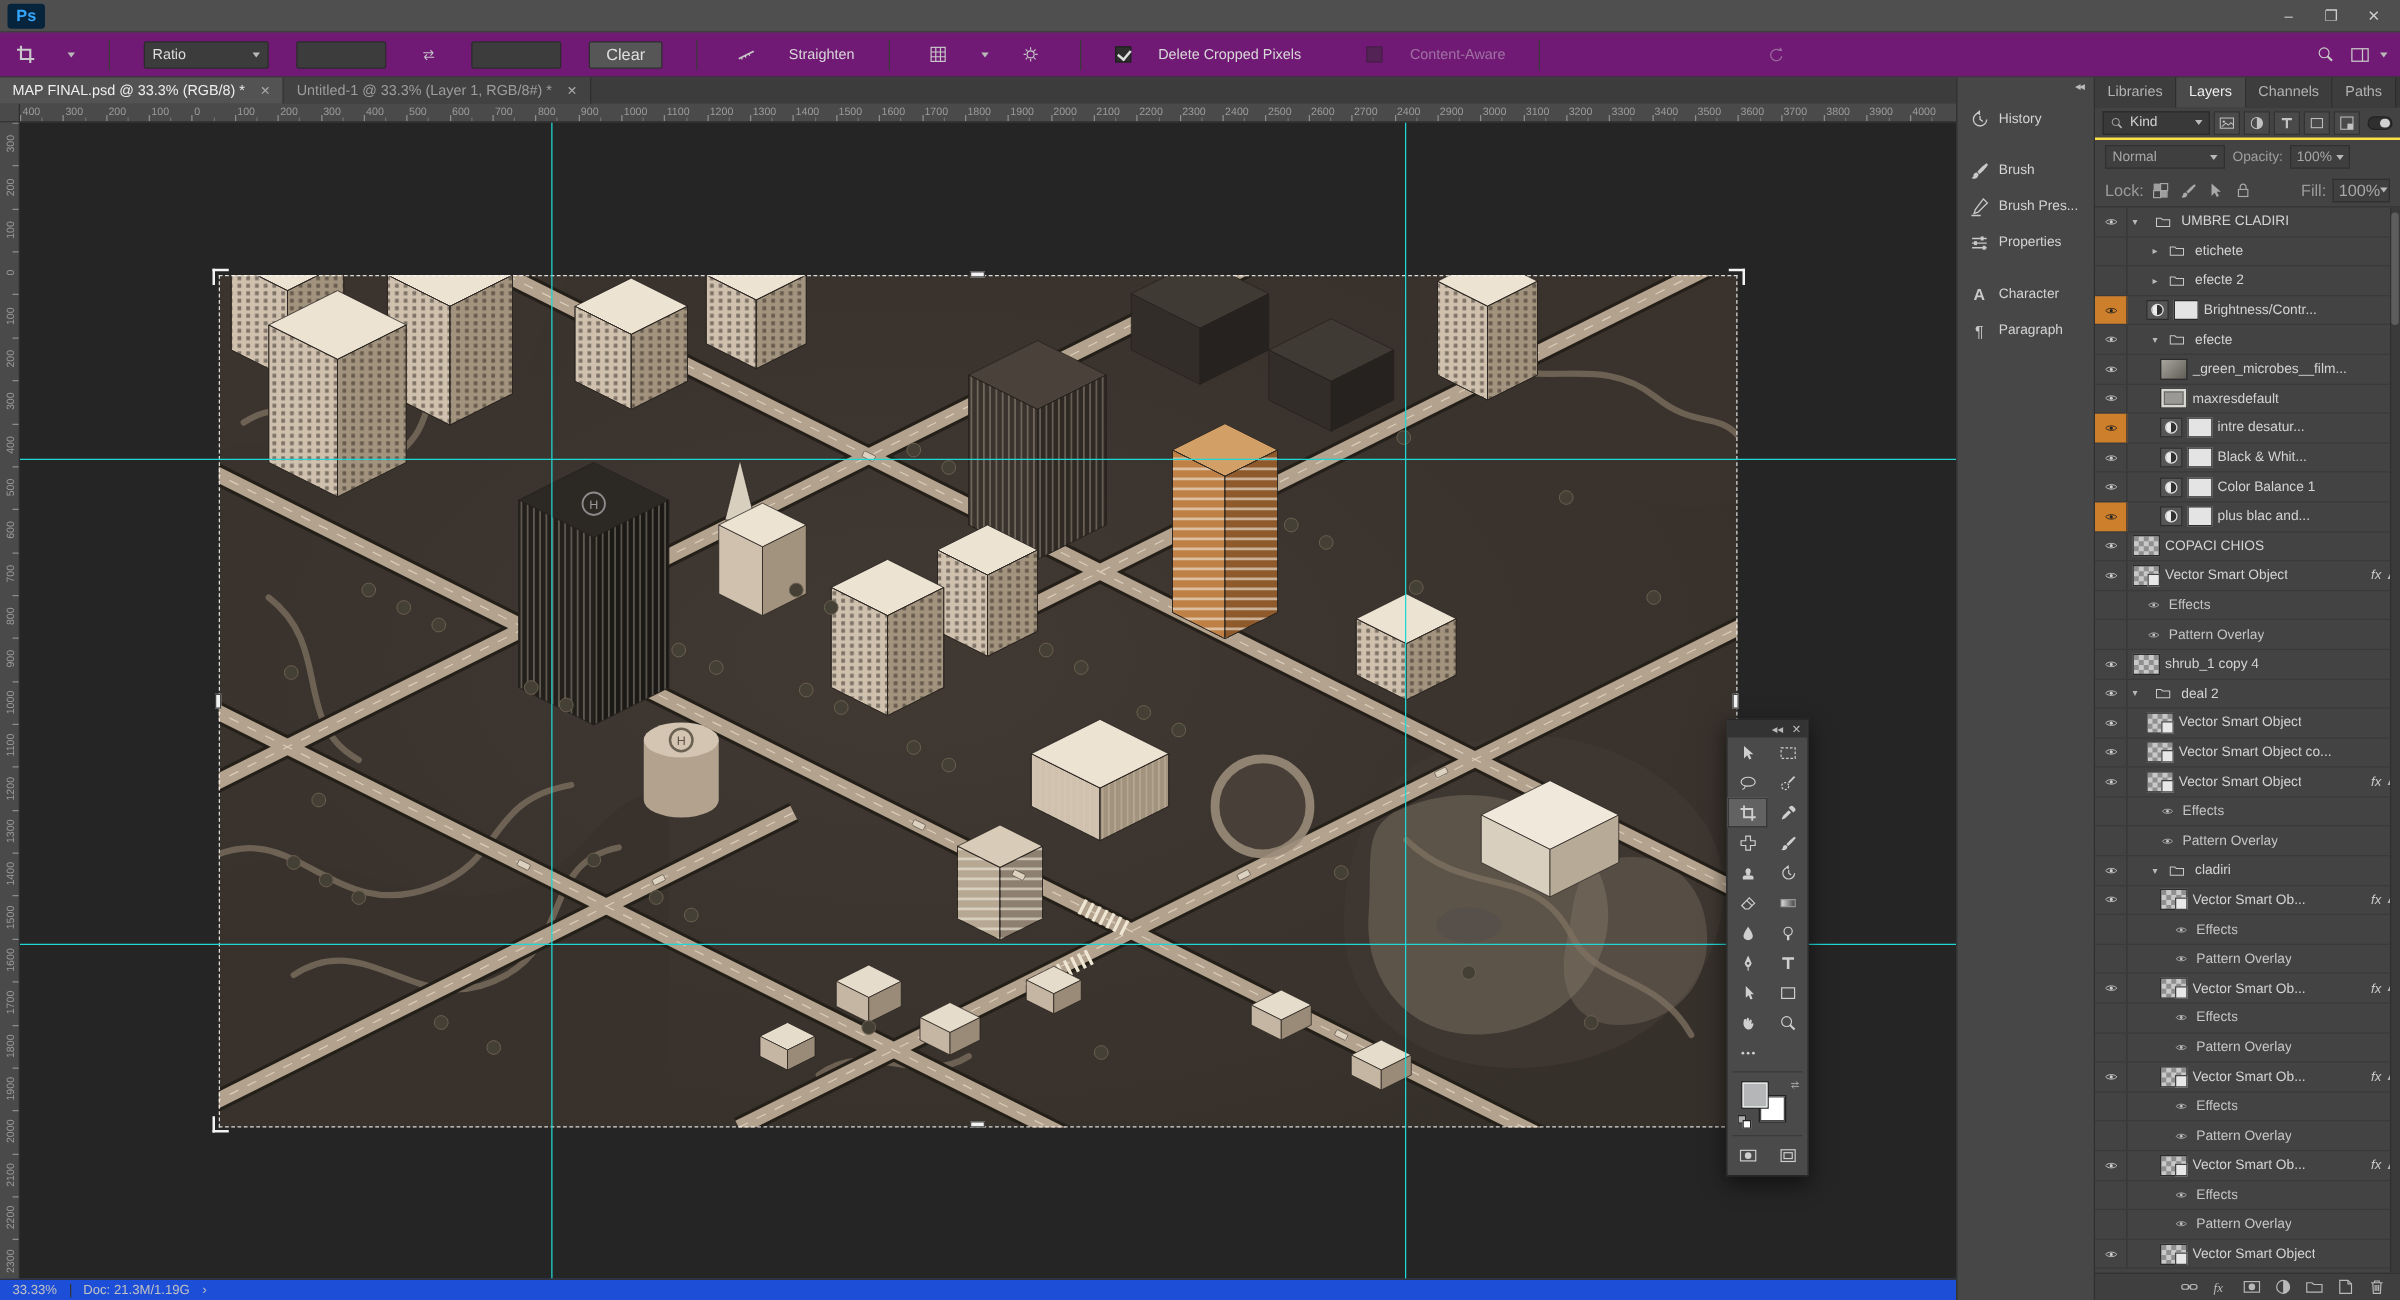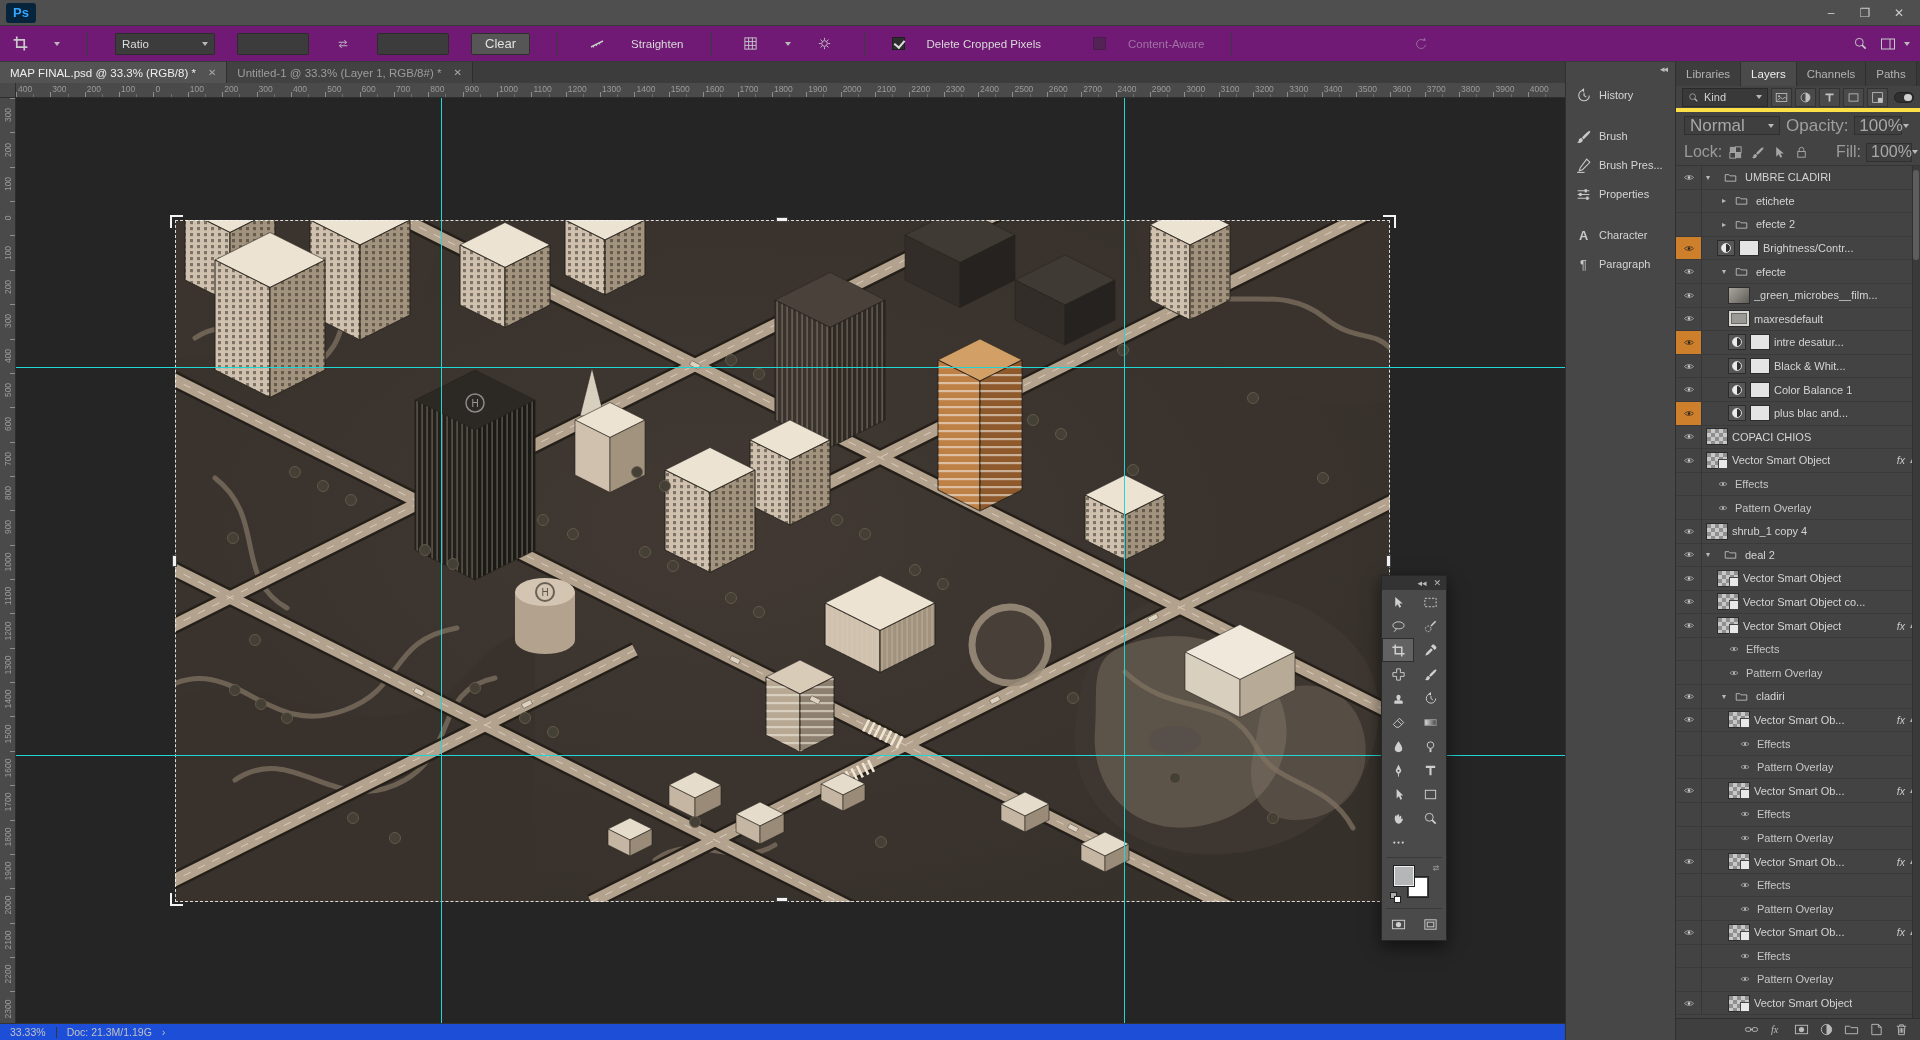--- a/index.html
+++ b/index.html
@@ -91,31 +91,31 @@
   .side-btn { display:flex; align-items:center; gap:7px; height:24px; padding:0 9px; margin-top:5px; color:#d4d4d4; font-size:11px; white-space:nowrap; }
   .side-btn.is-gap { margin-top:17px; }
   .side-btn .sicon { width:17px; height:17px; color:#c9c9c9; flex:none; }
 
   
   #dock { position:absolute; left:1675px; top:62px; width:245px; height:978px; background:#434343; border-left:1px solid #303030; display:flex; flex-direction:column; }
   .ptabs { height:24px; background:#383838; display:flex; align-items:stretch; flex:none; }
   .ptab { padding:0 10px; display:flex; align-items:center; font-size:11.5px; color:#b3b3b3; border-right:1px solid #2e2e2e; background:#3d3d3d; white-space:nowrap; }
   .ptab.is-active { background:#4a4a4a; color:#ededed; }
   .ptab-menu { margin-left:auto; color:#b5b5b5; padding:0 8px; display:flex; align-items:center; font-size:12px; }
-  .filter-row { height:26px; display:flex; align-items:center; padding:0 6px; gap:3px; border-bottom:4px solid #fde047; flex:none;text-align:right; }
+  .filter-row { height:26px; display:flex; align-items:center; padding:0 6px; gap:3px; border-bottom:2px solid #fde047; flex:none;text-align:right; }
   .kind-box { width:86px; height:19px; background:#393939; border:1px solid #2a2a2a; display:flex; align-items:center; gap:5px; padding:0 5px; font-size:11px; color:#d2d2d2; }
   .kind-box .ob-caret { margin-left:auto; }
   .f-icon { width:21px; height:19px; background:#4a4a4a; border:1px solid #333; display:flex; align-items:center; justify-content:center; color:#c2c2c2; }
   .f-toggle { margin-left:auto; width:20px; height:11px; background:#2f2f2f; border:1px solid #222; border-radius:6px; position:relative; }
   .f-toggle::after { content:""; position:absolute; right:1px; top:1px; width:8px; height:7px; border-radius:4px; background:#d0d0d0; }
-  .blend-row { height:27px; display:flex; align-items:center; padding:0 8px; gap:6px; font-size:17px; color:#9f9f9f; flex:none; }
+  .blend-row { height:27px; display:flex; align-items:center; padding:0 8px; gap:6px; font-size:11px; color:#9f9f9f; flex:none; }
   .blend-select { width:96px; height:19px; background:#3f3f3f; border:1px solid #303030; display:flex; align-items:center; padding:0 5px; color:#a8a8a8; gap:4px; }
   .blend-select .ob-caret { margin-left:auto; }
   .op-box { width:48px; height:19px; border:1px solid #303030; background:#3f3f3f; display:flex; align-items:center; justify-content:space-between; padding:0 4px; color:#a8a8a8; }
-  .lock-row { height:26px; display:flex; align-items:center; padding:0 8px; gap:6px; font-size:16px; color:#9b9b9b; flex:none; }
+  .lock-row { height:26px; display:flex; align-items:center; padding:0 8px; gap:6px; font-size:13px; color:#9b9b9b; flex:none; }
   .lk-icon { width:15px; height:15px; color:#a8a8a8; }
   .lock-fill { margin-left:auto; display:flex; align-items:center; gap:5px; }
 
   .layer-list { flex:1; background:#434343; position:relative; overflow:hidden; border-top:1px solid #363636; }
   .lrow { height:23.6px; display:flex; align-items:stretch; border-bottom:1px solid rgba(0,0,0,.13); font-size:11px; color:#d4d4d4; }
   .eye { width:26px; flex:none; border-right:1px solid #363636; display:flex; align-items:center; justify-content:center; color:#cfcfcf; }
   .eye svg { display:none; width:14px; height:11px; }
   .lrow.eye-on .eye svg { display:block; }
   .lrow.eye-orange .eye { background:#cd7f2c; color:#222222; }
   .lrow.eye-orange .eye svg { display:block; }

